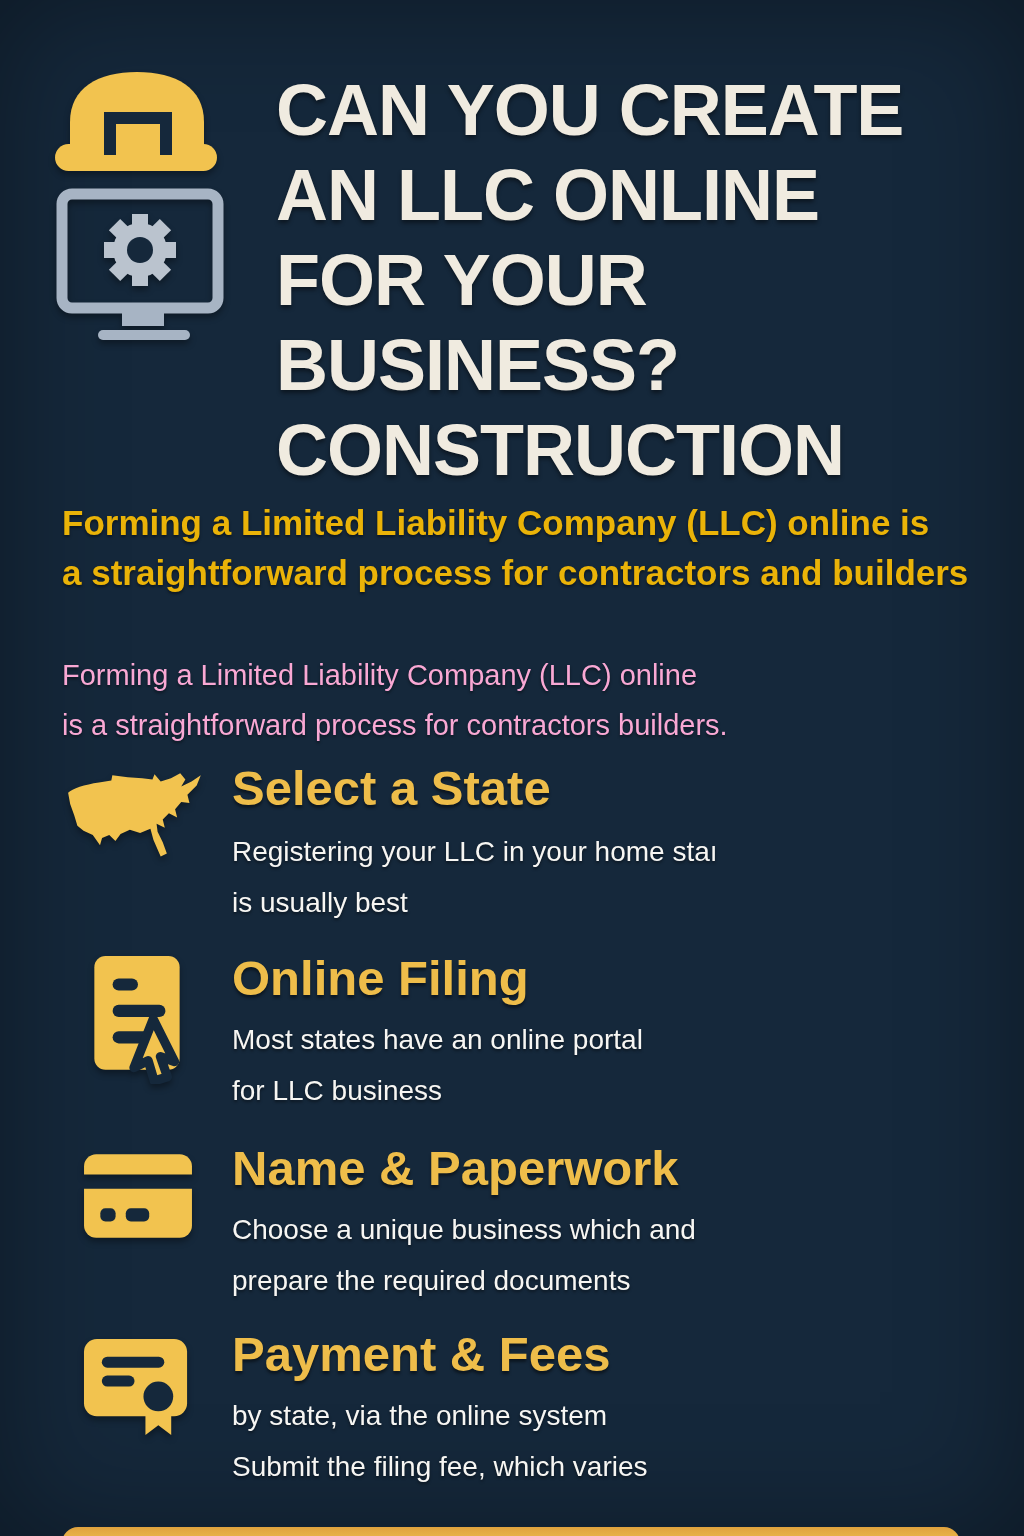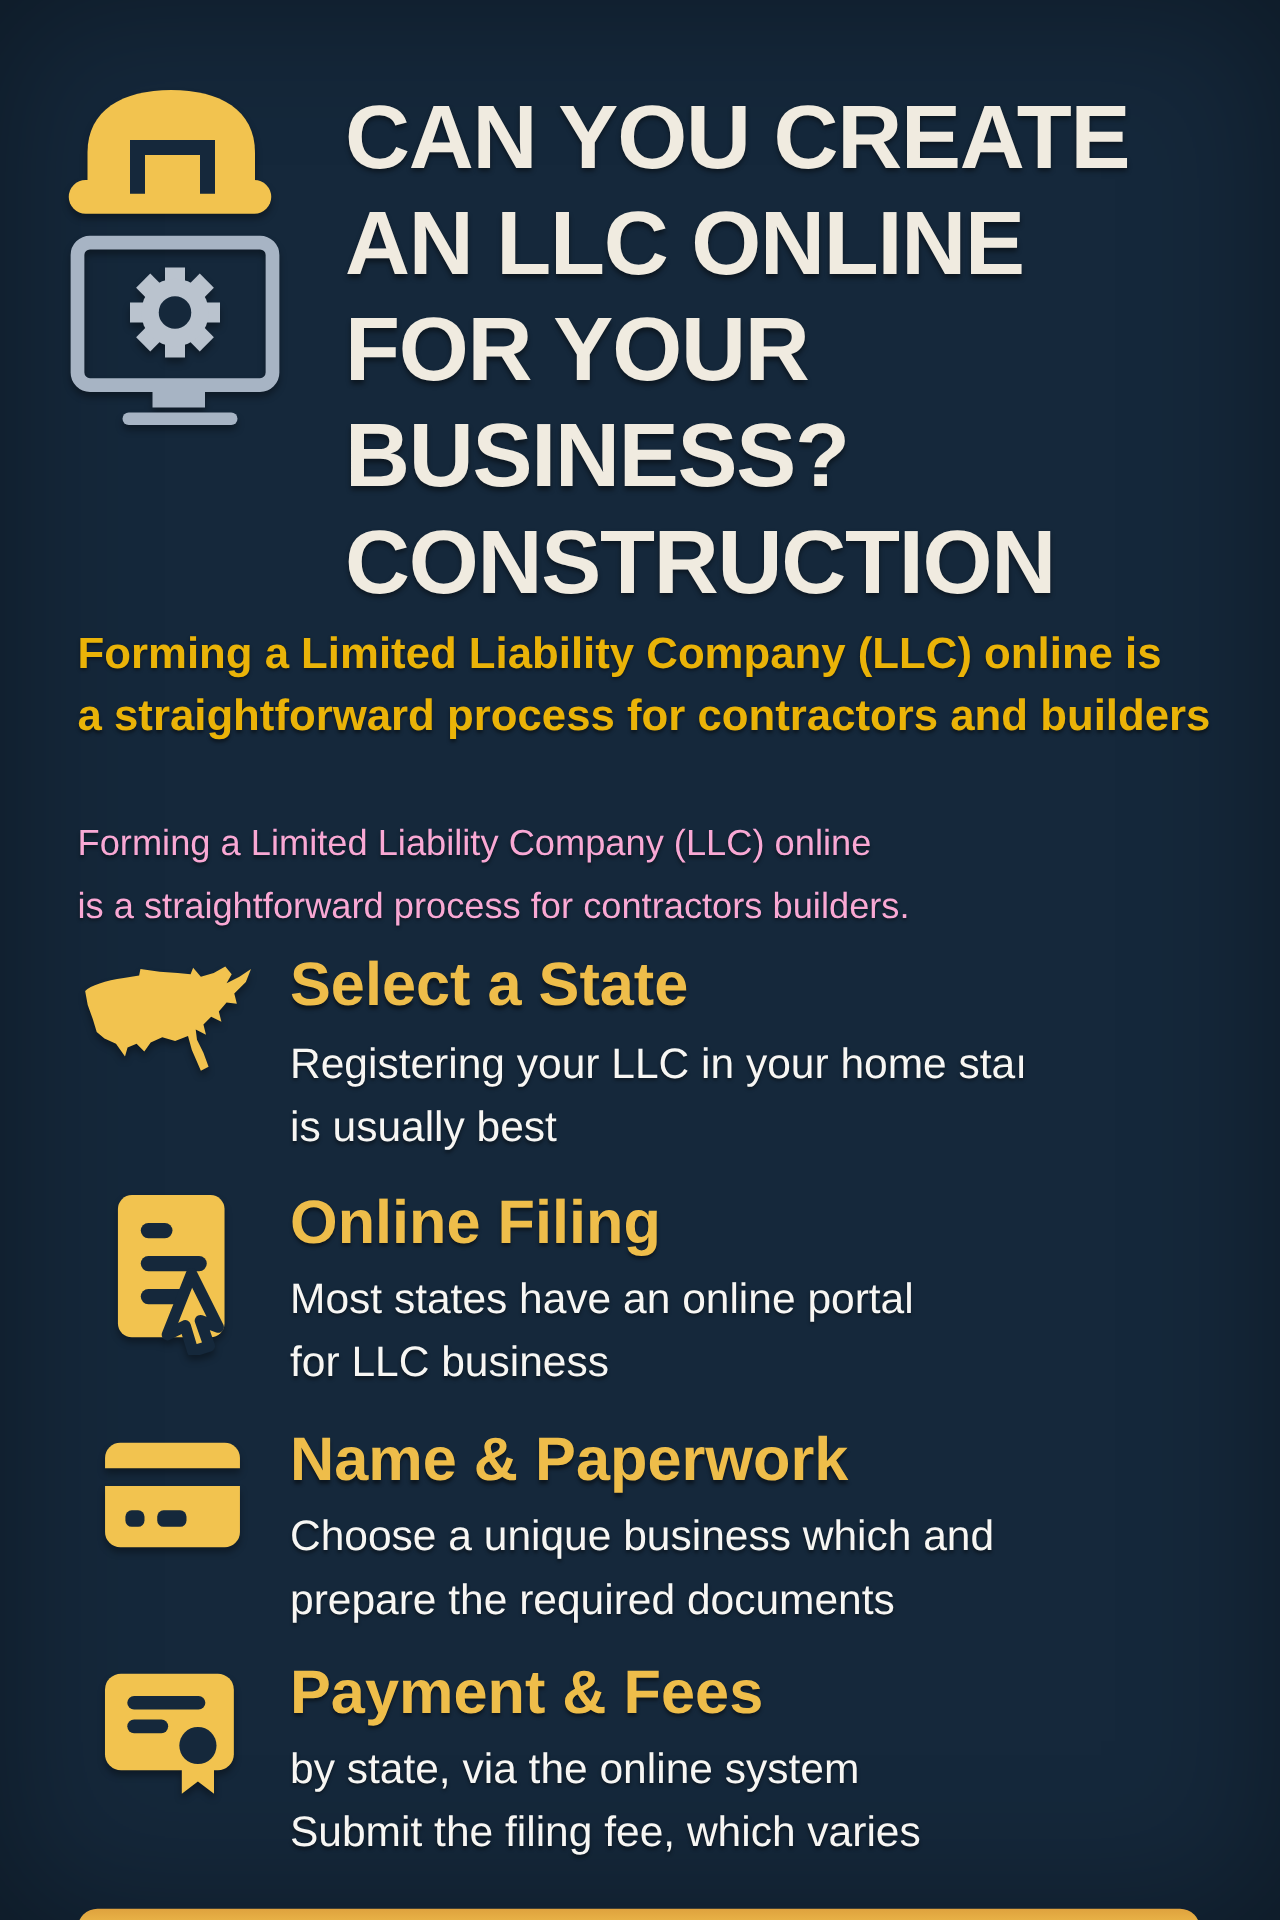--- a/index.html
+++ b/index.html
@@ -39,21 +39,21 @@
   }
   
   .step-title{
     position:absolute;left:232px;
     font-size:49px;line-height:56px;font-weight:bold;
     color:#EEBD4A;white-space:nowrap;
     text-shadow:0 3px 3px rgba(0,0,0,.45);
   }
   .step-body{
     position:absolute;left:232px;
-    font-size:34px;line-height:51px;
+    font-size:28px;line-height:51px;
     color:#F7F6F3;
     text-shadow:0 2px 3px rgba(0,0,0,.45);
   }
   .step-body div{white-space:nowrap;}
   
   .cta-bar{
     position:absolute;left:62px;top:1527px;width:898px;height:50px;
     background:linear-gradient(#DFA23E, #F2C34F 40%);
     border-radius:16px 16px 0 0;
   }

